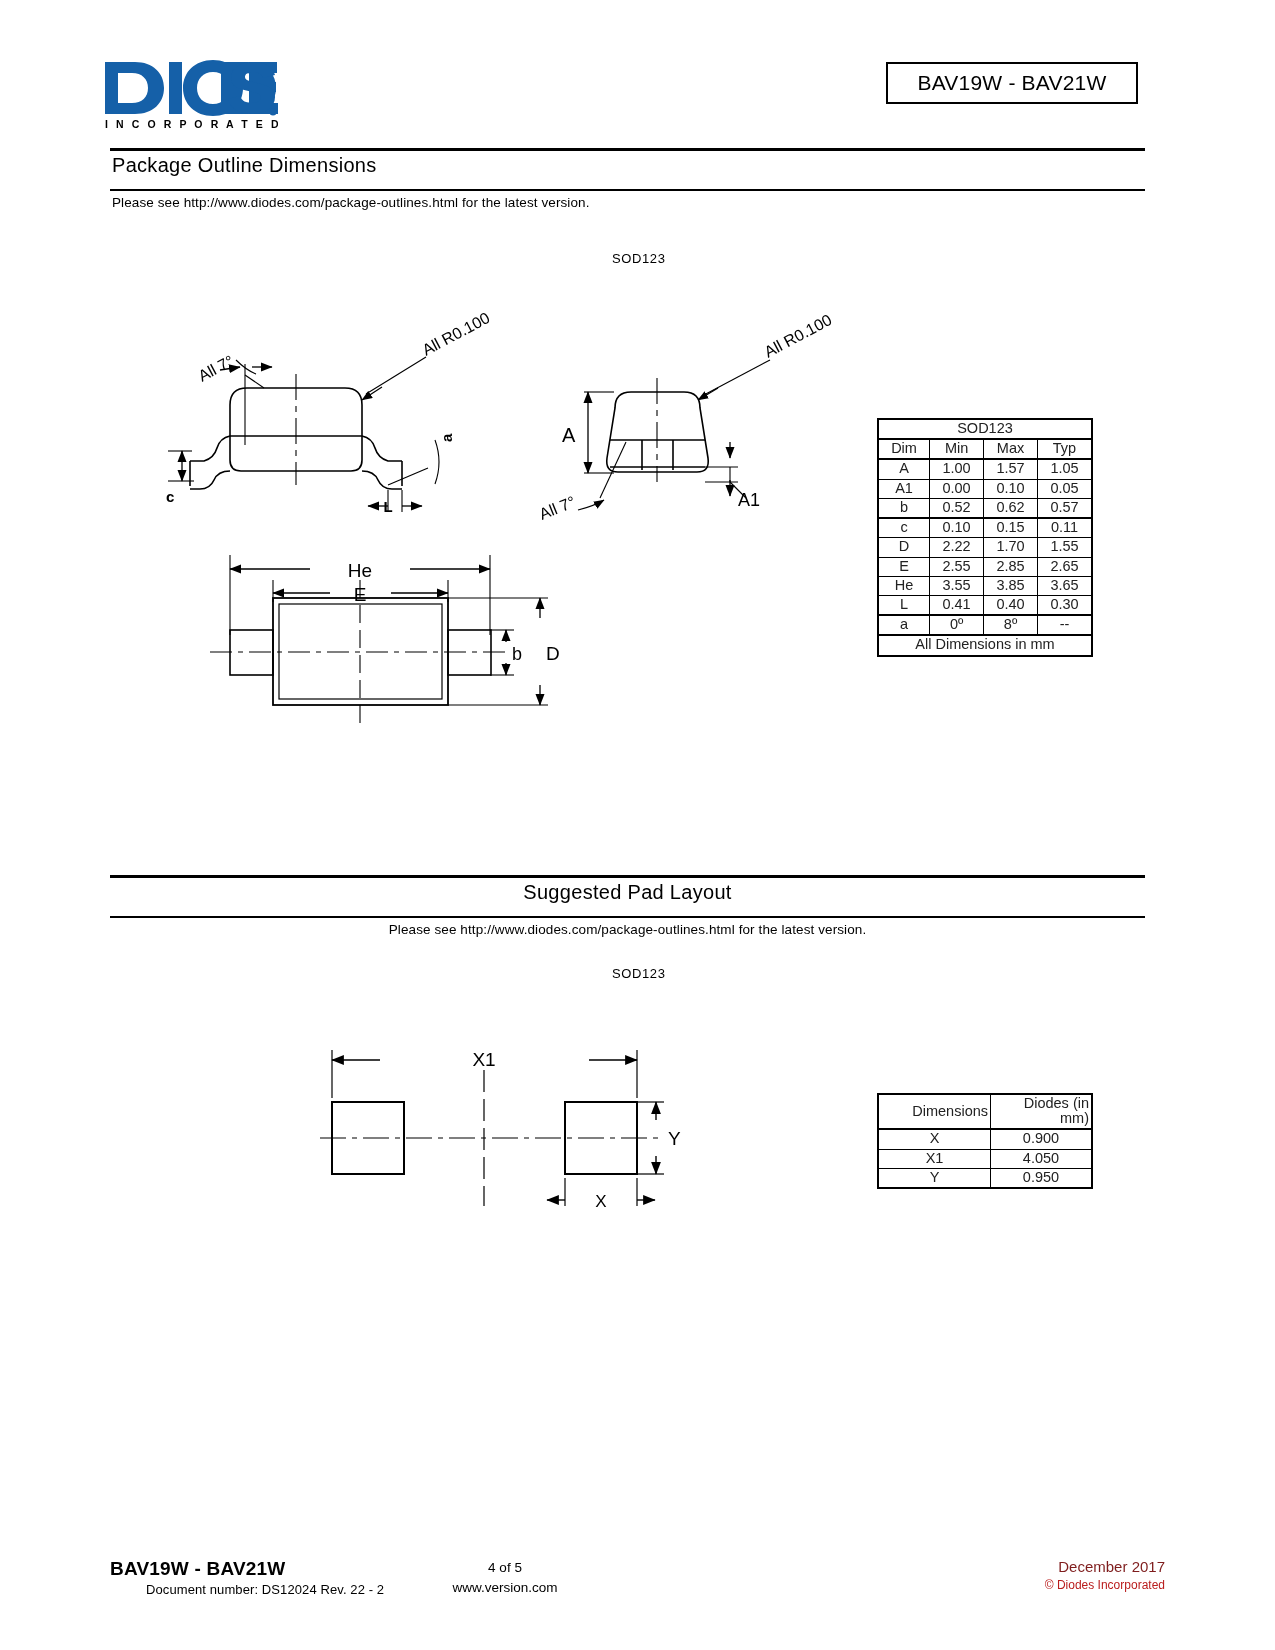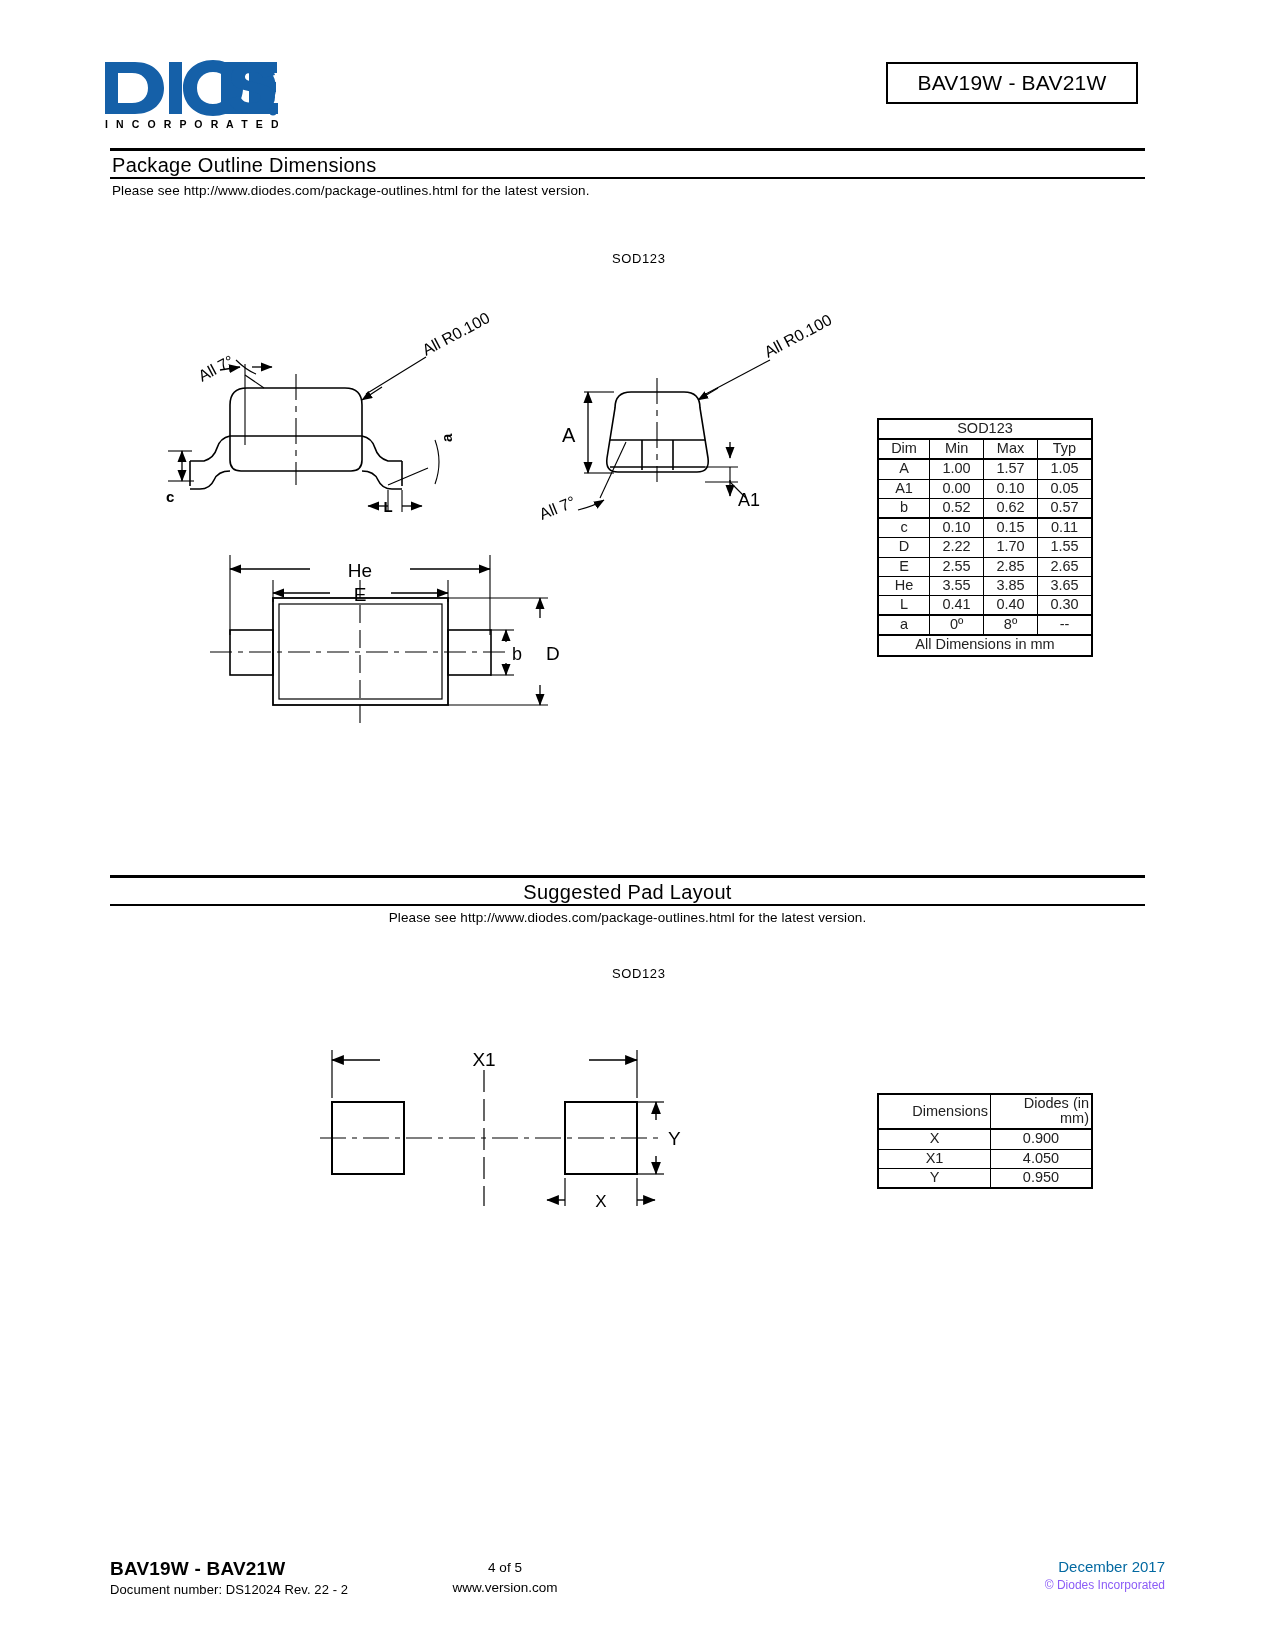--- a/index.html
+++ b/index.html
@@ -57,21 +57,21 @@
   .section .rule-top {
     border-top: 3px solid #000;
     height: 0;
   }
   .section .rule-bot {
     border-top: 2px solid #000;
     height: 0;
   }
   .section h2 {
     margin: 0;
-    padding: 3px 2px 0 2px;
+    padding: 3px 2px 12px 2px;
     font-size: 20px;
     font-weight: normal;
     letter-spacing: 0.3px;
   }
   .section .note {
     margin: 0;
     padding: 4px 2px 0 2px;
     font-size: 13.5px;
     letter-spacing: 0.1px;
   }
@@ -133,44 +133,45 @@
   .footer .fl .part {
     font-size: 19px;
     font-weight: bold;
     letter-spacing: 0.2px;
     line-height: 1.15;
   }
   .footer .fl .docnum {
     font-size: 13px;
     margin-top: 2px;
     letter-spacing: 0.1px;
+    margin-left: 36px;
   }
   .footer .fc {
     position: absolute;
     left: 0;
     top: 0;
     width: 1010px;
     text-align: center;
     font-size: 13.5px;
     line-height: 1.45;
   }
   .footer .fr {
     position: absolute;
     right: 110px;
     top: 0;
     text-align: right;
   }
   .footer .fr .date {
     font-size: 15px;
-    color: #0369a1;
+    color: #7f1d1d;
     line-height: 1.2;
   }
   .footer .fr .copy {
     font-size: 12px;
-    color: #8b5cf6;
+    color: #b91c1c;
     margin-top: 2px;
   }
 
   .svg-text {
     font-family: "Liberation Sans", sans-serif;
     fill: #000;
   }
 </style>
 </head>
 <body>

